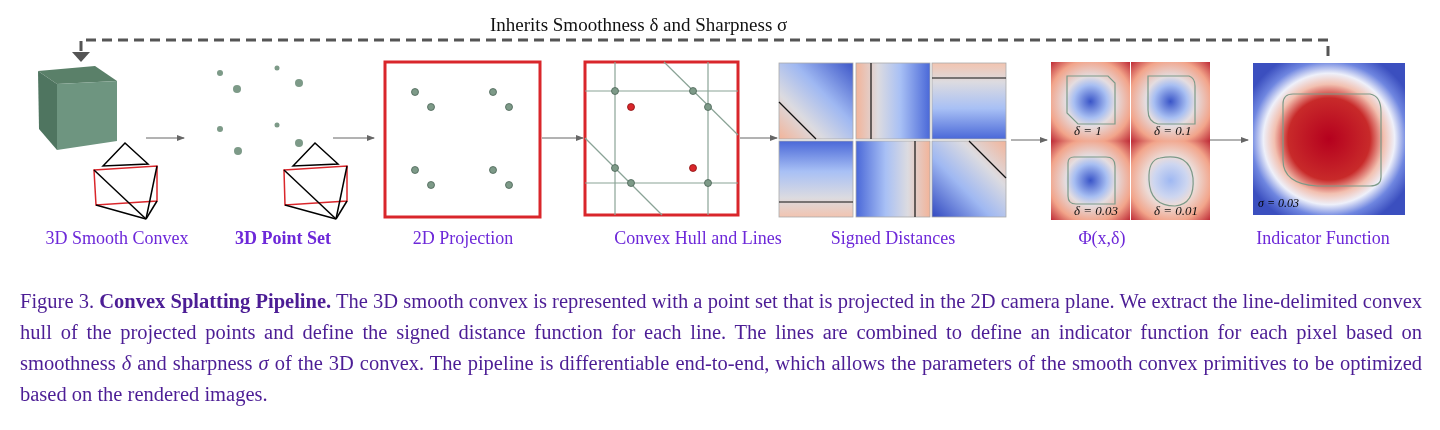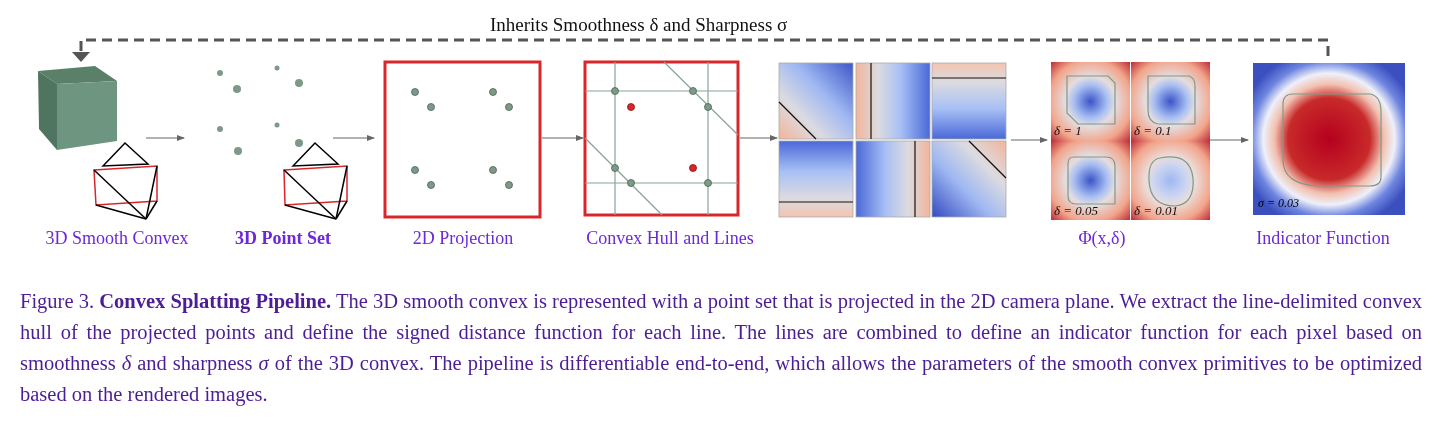--- a/index.html
+++ b/index.html
@@ -1,20 +1,20 @@
 <!DOCTYPE html>
 <html><head>
   <meta charset="utf-8">
   <style>
     html, body { margin: 0; padding: 0; background: #ffffff; }
     body { width: 1440px; height: 430px; position: relative; overflow: hidden; font-family: "Liberation Serif", "DejaVu Serif", serif; color: #111; }
     #figure { position: absolute; left: 0; top: 0; width: 1332px; height: 260px; }
     .stage-label { position: absolute; top: 228px; font-size: 18px; white-space: nowrap; transform: translateX(-50%); color: #6d28d9; }
     .feedback-label { position: absolute; top: 14px; left: 488px; font-size: 19px; white-space: nowrap; background: #fff; padding: 0 2px; }
-    .phi-param { position: absolute; font-style: italic; font-size: 13px; color: #111; }
+    .phi-param { position: absolute; font-style: italic; font-size: 13px; color: #111; margin-left: 20px; }
     .sigma-param { position: absolute; font-style: italic; font-size: 12px; color: #000000; }
     #caption { position: absolute; left: 20px; top: 286px; width: 1402px; font-size: 20.5px; line-height: 31px; text-align: justify; color: #4c1d95; }
     #caption .fig-num { }
     #caption .fig-title { font-weight: bold; }
     #caption .math { font-style: italic; }
   </style>
 </head>
 <body>
 
 <div id="figure">
@@ -196,24 +196,25 @@
       <rect x="1253" y="63" width="152" height="152" fill="url(#indg)"></rect>
       <path d="M1293,94 L1370,94 Q1381,96 1381,112 L1381,177 Q1381,186 1370,186 L1317,186 Q1283,184 1283,160 L1283,104 Q1283,94 1293,94 Z" fill="none" stroke="#7d9a88" stroke-width="1.2"></path>
     </g>
   </svg>
 
   <div class="feedback-label">Inherits Smoothness δ and Sharpness σ</div>
 
   <div class="stage-label" style="left:117px;">3D Smooth Convex</div>
   <div class="stage-label" style="left:283px;font-weight:bold;">3D Point Set</div>
   <div class="stage-label" style="left:463px;">2D Projection</div>
-  <div class="stage-label" style="left:670px;">Convex Hull and Lines</div>
+  <div class="stage-label" style="left:698px;">Convex Hull and Lines</div>
+  <div class="stage-label" style="left:893px;">Signed Distances</div>
   <div class="stage-label" style="left:1102px;">Φ(x,δ)</div>
   <div class="stage-label" style="left:1323px;">Indicator Function</div>
 
   <div class="phi-param" style="left:1054px;top:123px;">δ = 1</div>
   <div class="phi-param" style="left:1134px;top:123px;">δ = 0.1</div>
-  <div class="phi-param" style="left:1054px;top:203px;">δ = 0.05</div>
+  <div class="phi-param" style="left:1054px;top:203px;">δ = 0.03</div>
   <div class="phi-param" style="left:1134px;top:203px;">δ = 0.01</div>
   <div class="sigma-param" style="left:1258px;top:196px;">σ = 0.03</div>
 </div>
 
 <div id="caption"><span class="fig-num">Figure 3.</span> <span class="fig-title">Convex Splatting Pipeline.</span><span> The 3D smooth convex is represented with a point set that is projected in the 2D camera plane. We extract the line-delimited convex hull of the projected points and define the signed distance function for each line. The lines are combined to define an indicator function for each pixel based on smoothness </span><span class="math">δ</span><span> and sharpness </span><span class="math">σ</span><span> of the 3D convex.  The pipeline is differentiable end-to-end, which allows the parameters of the smooth convex primitives to be optimized based on the rendered images.</span></div>
 
 </body></html>

